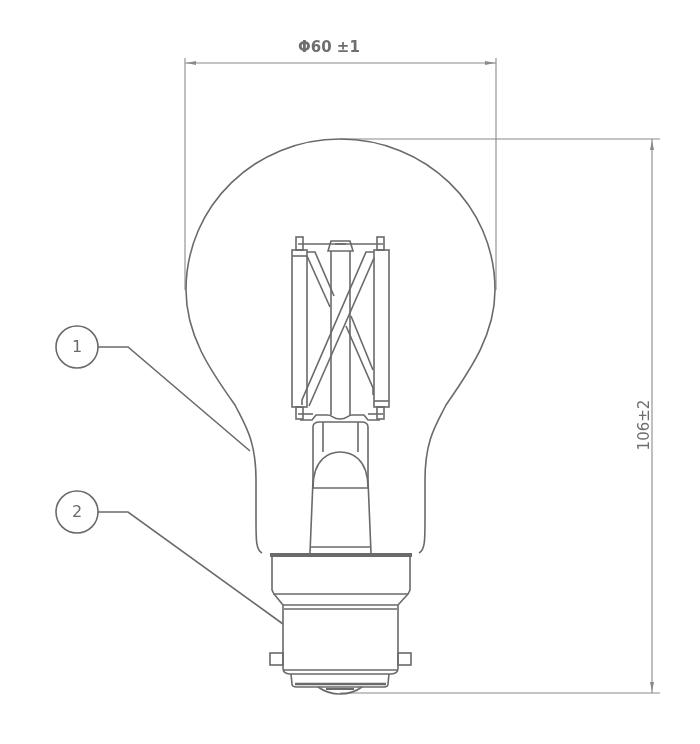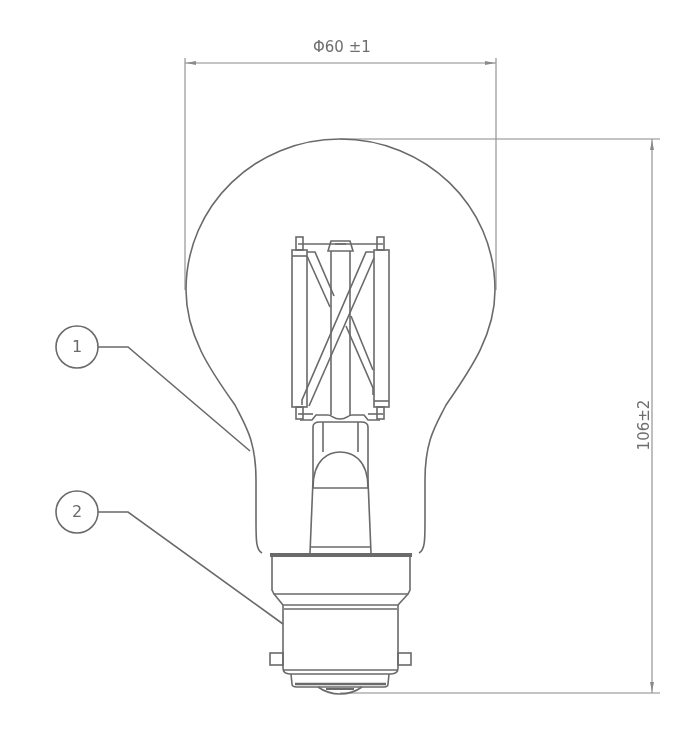--- a/index.html
+++ b/index.html
@@ -110,18 +110,18 @@
   <g>
     <circle class="ln" cx="77" cy="347" r="21"></circle>
     <polyline class="ln" points="98,347 128,347 250,451"></polyline>
   </g>
   <g>
     <circle class="ln" cx="77" cy="512" r="21"></circle>
     <polyline class="ln" points="98,512 128,512 283,624"></polyline>
   </g>
 </svg>
 
-<div class="dim-label" style="left:313px; top:38px;">Φ60 ±1</div>
+<div class="dim-label" style="left:298px; top:38px;font-weight:bold;">Φ60 ±1</div>
 
 <div class="dim-label" style="left:604px; top:416px; transform: rotate(-90deg); transform-origin: center; width:80px; text-align:center;">106±2</div>
 
 <div class="callout-num" style="left:56px; top:337px;">1</div>
 <div class="callout-num" style="left:56px; top:502px;">2</div>
 
 </body></html>

